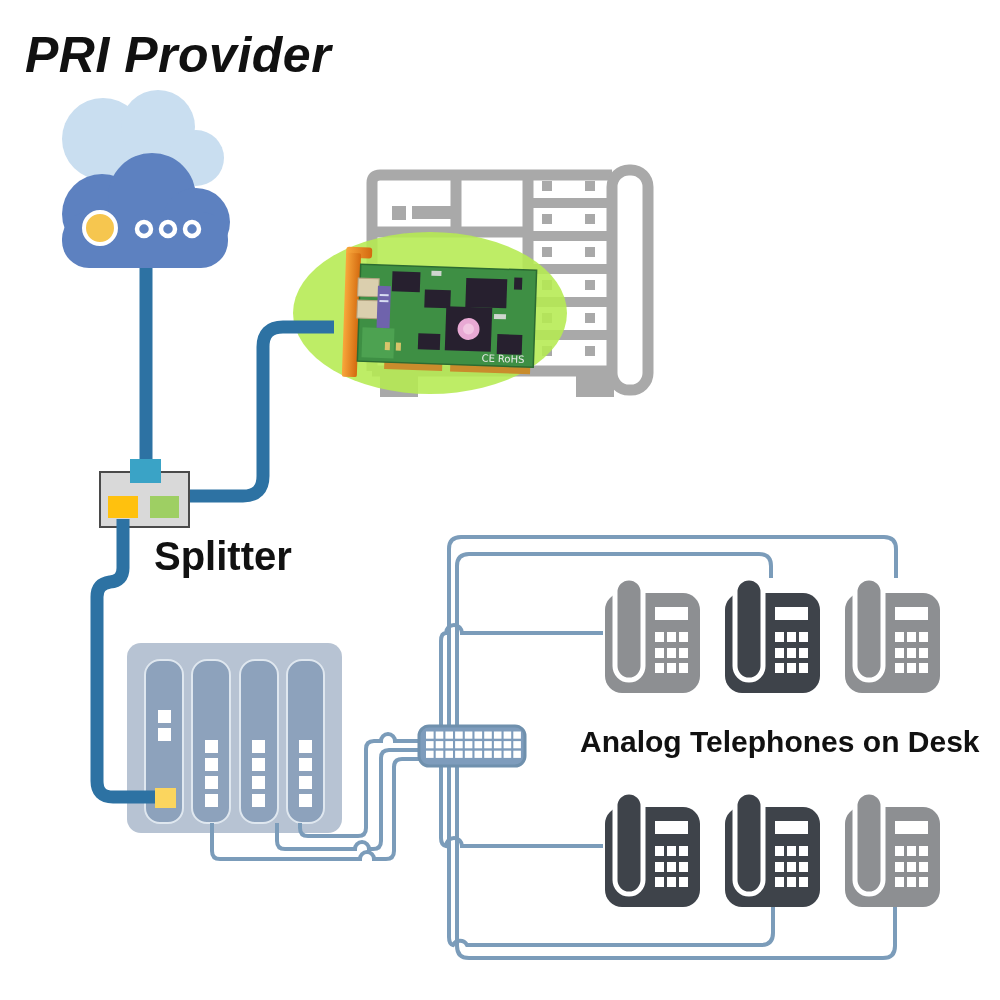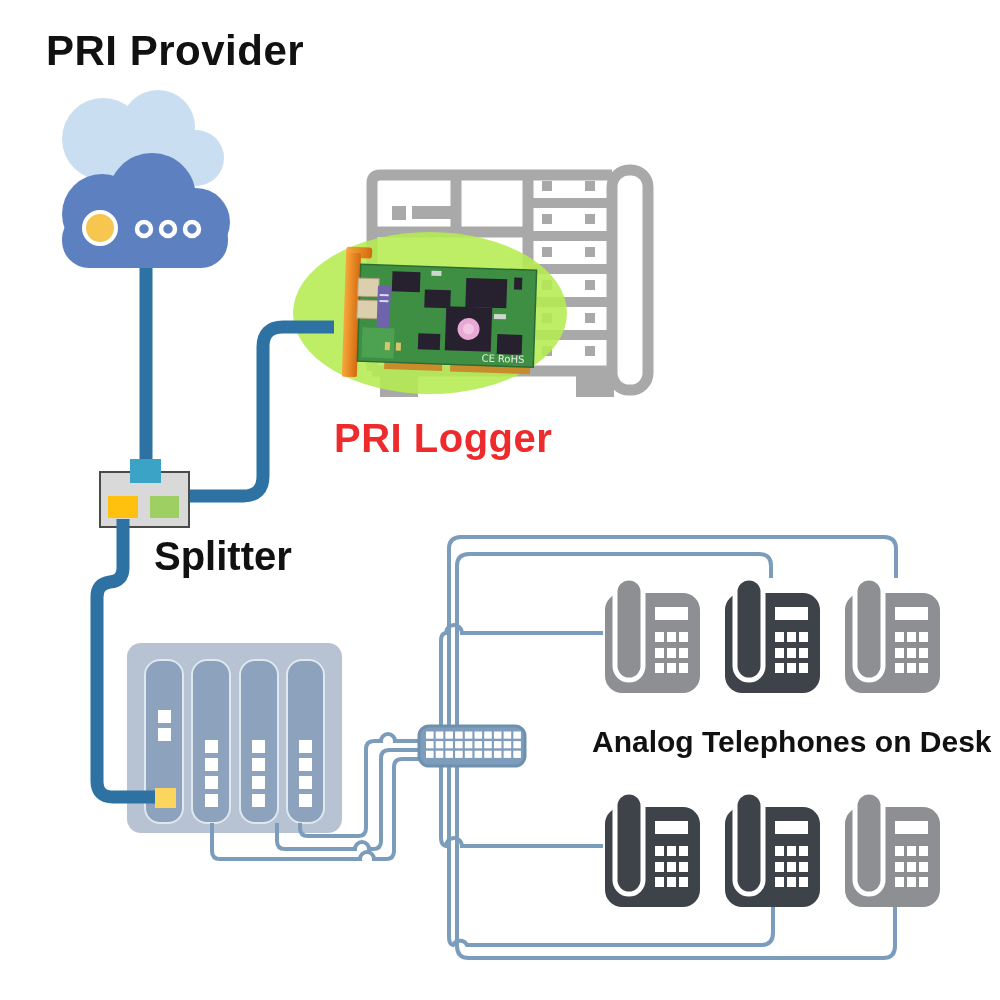--- a/index.html
+++ b/index.html
@@ -1,24 +1,24 @@
 <!DOCTYPE html>
 <html><head>
 <meta charset="utf-8">
 <style>
   html,body{margin:0;padding:0;background:#fff;}
   #stage{position:relative;width:1000px;height:1000px;background:#ffffff;overflow:hidden;
          font-family:"Liberation Sans","DejaVu Sans",sans-serif;}
   #scene{position:absolute;left:0;top:0;}
   .lbl{position:absolute;font-weight:700;color:#111111;white-space:nowrap;line-height:1;}
-  .lbl-provider{left:46px;top:30px;font-size:42px;letter-spacing:.5px;}
+  .lbl-provider{left:25px;top:30px;font-size:50px;letter-spacing:.5px;font-style:italic;}
   .lbl-logger{left:334px;top:418px;font-size:40px;color:#ee2b2c;letter-spacing:.5px;}
   .lbl-splitter{left:154px;top:536px;font-size:40px;}
   .lbl-epabx{left:146px;top:886px;font-size:37px;letter-spacing:1px;}
-  .lbl-phones{left:580px;top:727px;font-size:30px;margin-left:12px;}
+  .lbl-phones{left:580px;top:727px;font-size:30px;}
 </style>
 </head>
 <body>
 
 <div id="stage">
 
 <svg id="scene" width="1000" height="1000" viewBox="0 0 1000 1000">
   <defs>
     <linearGradient id="gradOrange" x1="0" y1="0" x2="1" y2="0">
       <stop offset="0" stop-color="#f9a83c"></stop>
@@ -216,17 +216,16 @@
 
   <use href="#phone" x="605" y="578" fill="#8d8f92"></use>
   <use href="#phone" x="725" y="578" fill="#3e434a"></use>
   <use href="#phone" x="845" y="578" fill="#8d8f92"></use>
   <use href="#phone" x="605" y="792" fill="#3e434a"></use>
   <use href="#phone" x="725" y="792" fill="#3e434a"></use>
   <use href="#phone" x="845" y="792" fill="#8d8f92"></use>
 </svg>
 
 <div class="lbl lbl-provider">PRI Provider</div>
-<div class="lbl lbl-logger">PRI Logger</div>
 <div class="lbl lbl-splitter">Splitter</div>
 <div class="lbl lbl-phones">Analog Telephones on Desk</div>
 
 </div>
 
 </body></html>

